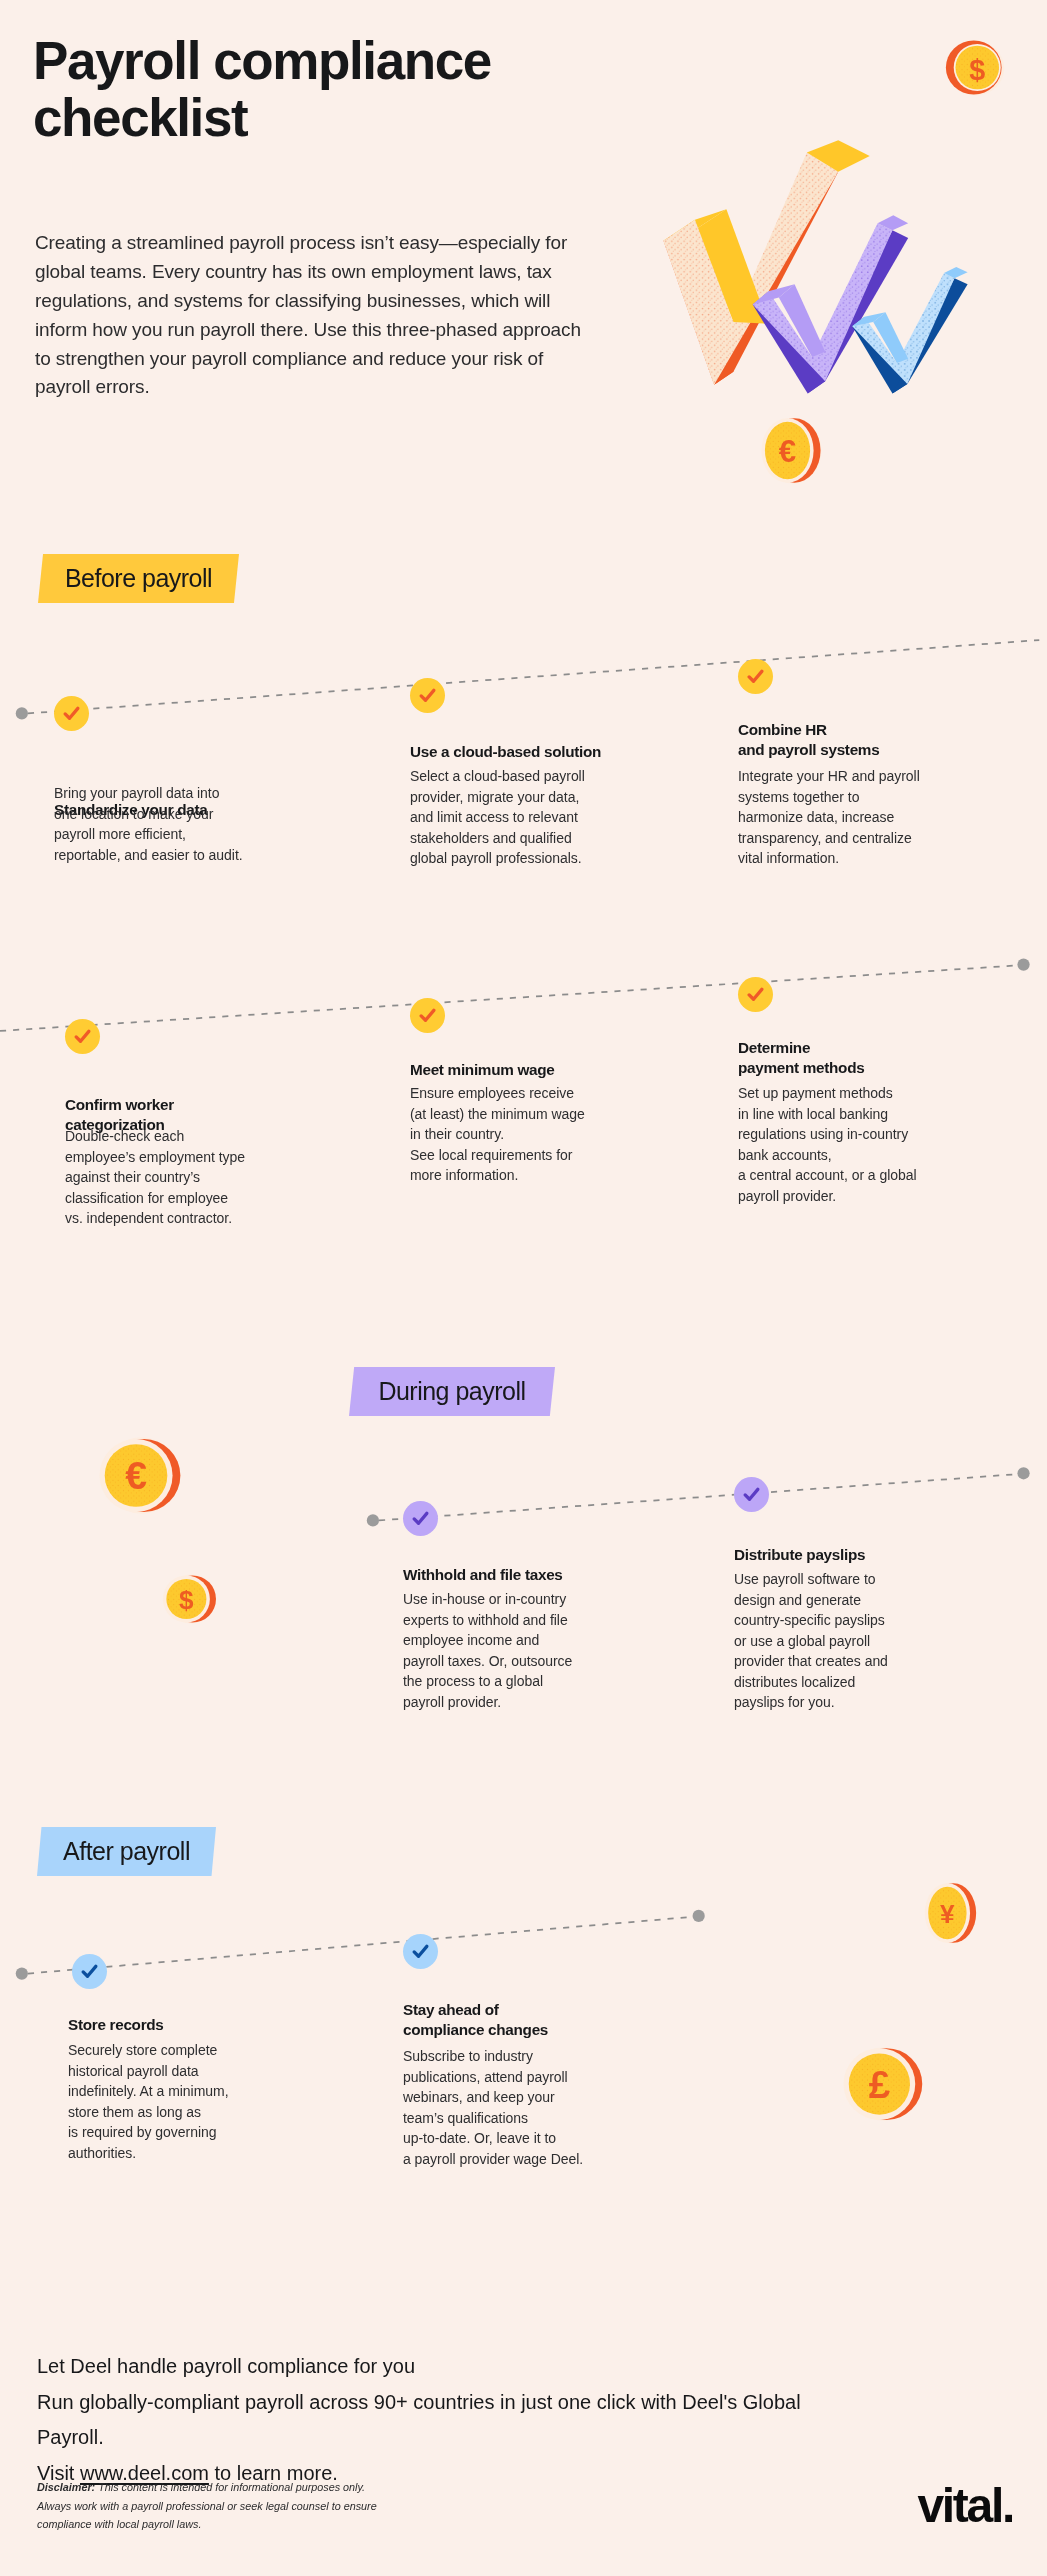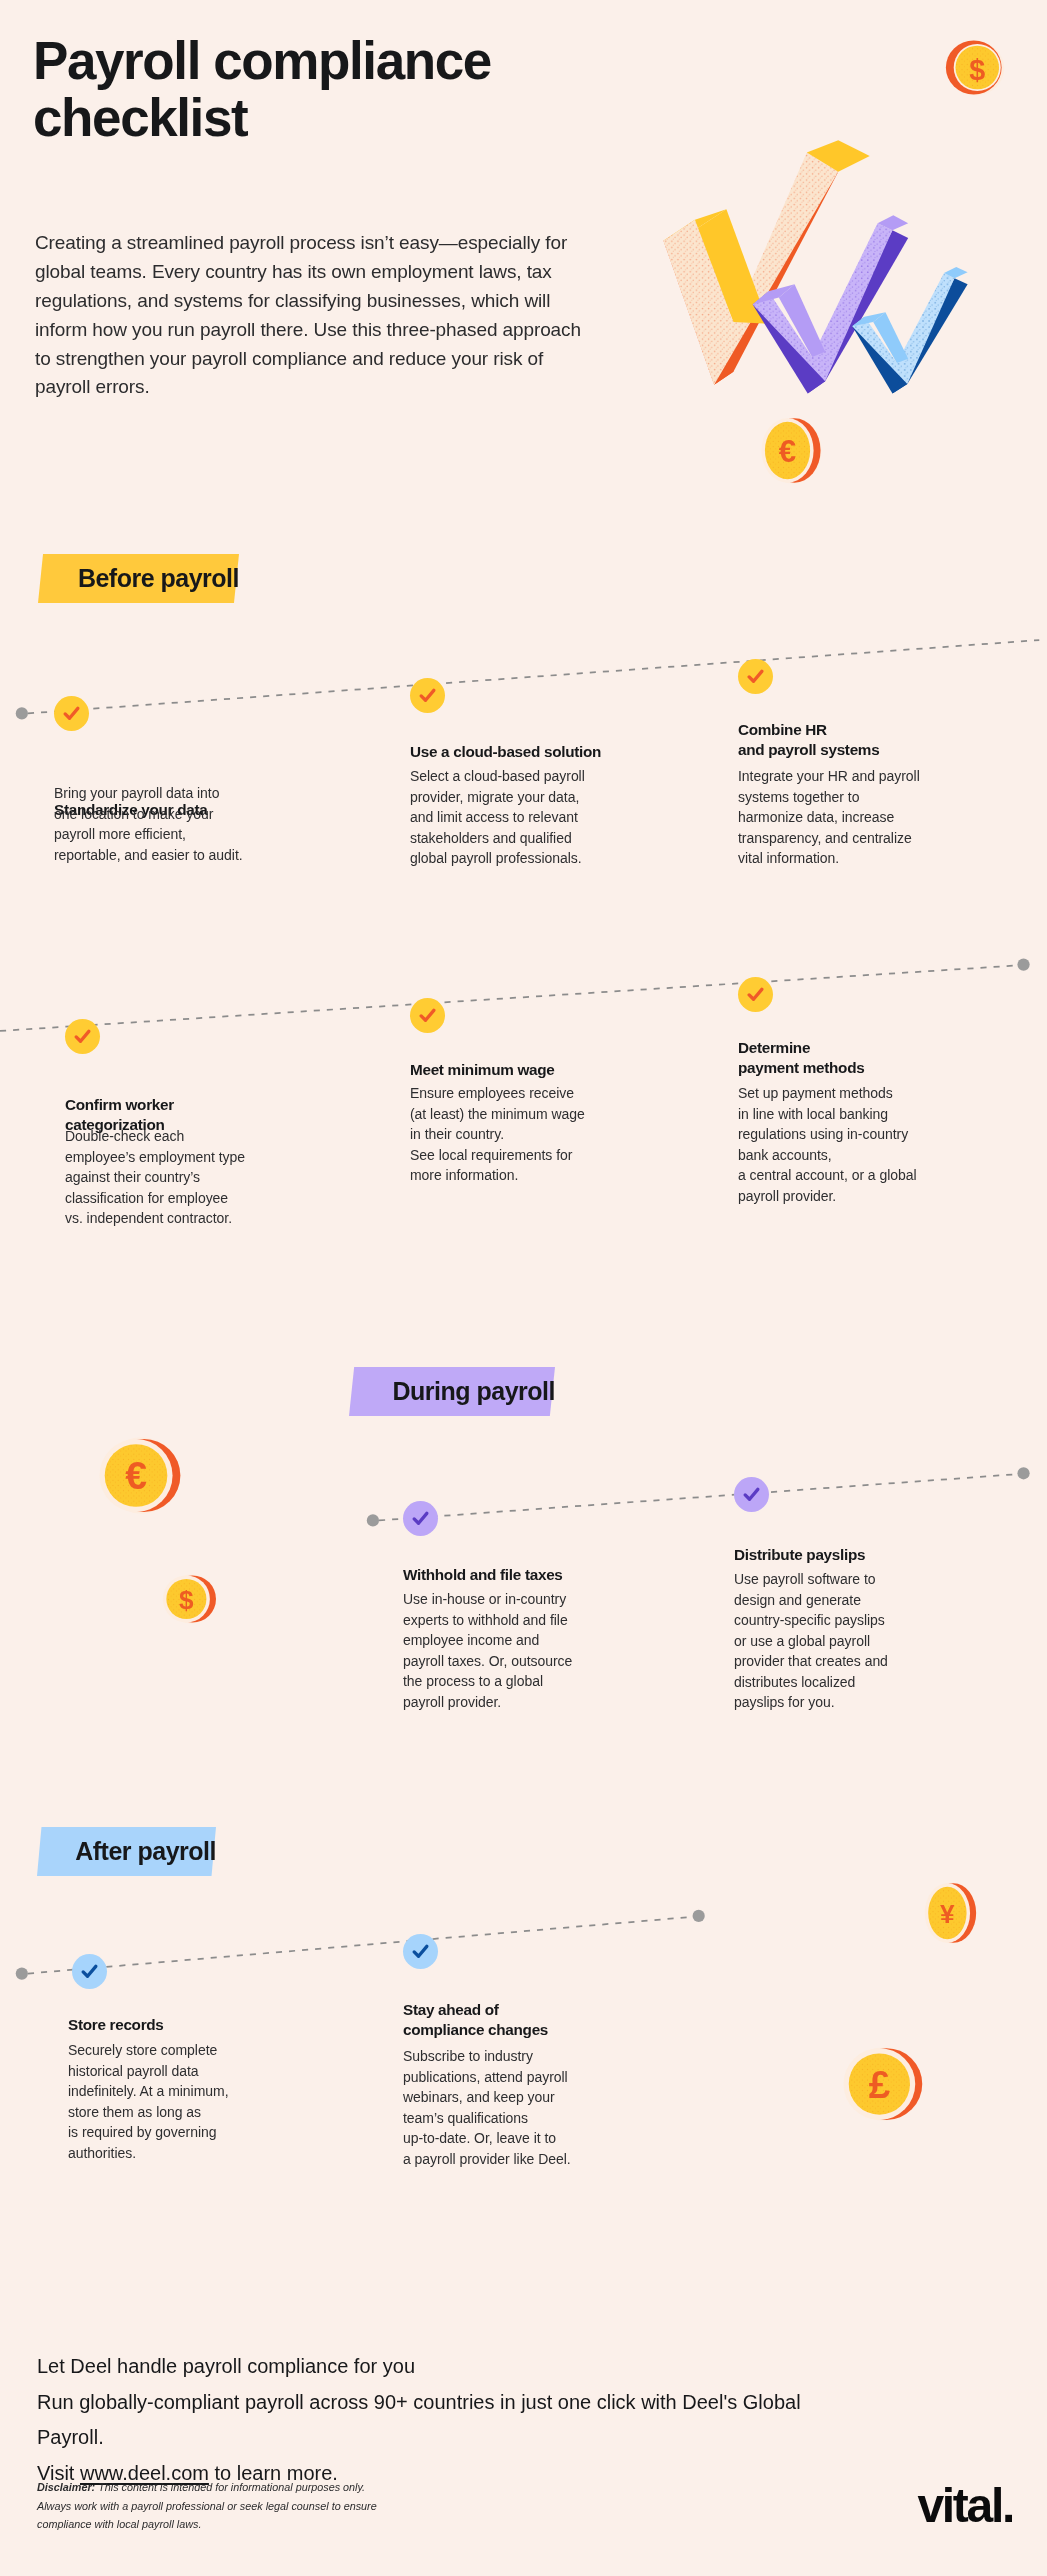--- a/index.html
+++ b/index.html
@@ -50,23 +50,23 @@
     width: 402px;
     height: 472px;
   }
 
   
   .banner {
     position: absolute;
     height: 49px;
     display: flex;
     align-items: center;
-    justify-content: flex-end;
+    justify-content: center;
     font-size: 25px;
-    font-weight: 700;
+    font-weight: 400;
     letter-spacing: -0.5px;
     color: #17181A;
   }
   .banner .shape {
     position: absolute;
     inset: 0;
     clip-path: polygon(2.5% 0%, 100% 0%, 97.5% 100%, 0% 100%);
     z-index: 0;
   }
   .banner .label { position: relative; z-index: 1; }
@@ -463,21 +463,21 @@
             <path d="M4 12.5 L9.5 18 L20 5.5" stroke="#0B4F9E" stroke-width="4.2" fill="none" stroke-linecap="round" stroke-linejoin="round"></path>
           </svg>
       </div>
       <div class="item-title" style="left:403px; top:114px; width:253px;">Stay ahead of
 compliance changes</div>
       <div class="item-body" style="left:403px; top:160px; width:262px;">Subscribe to industry
 publications, attend payroll
 webinars, and keep your
 team’s qualifications
 up-to-date. Or, leave it to
-a payroll provider like Deel.</div>
+a payroll provider wage Deel.</div>
     </div>
   </div>
 
   <div class="footer-cta">
     <div>Let Deel handle payroll compliance for you</div>
     <div>Run globally-compliant payroll across 90+ countries in just one click with Deel's Global Payroll.</div>
     <div>
       <span>Visit </span><a href="#">www.deel.com</a><span> to learn more.</span>
     </div>
   </div>

